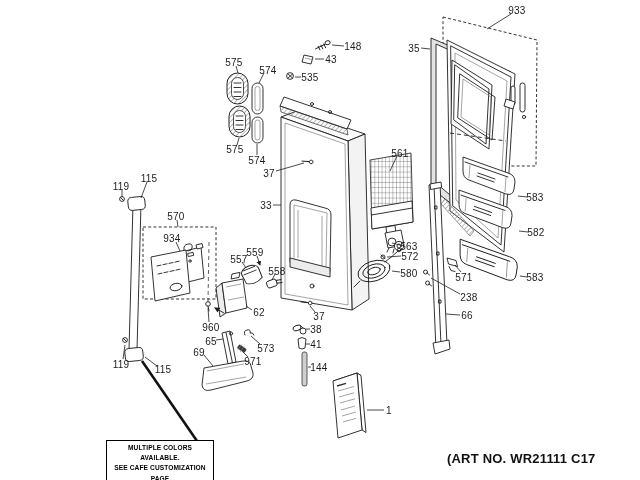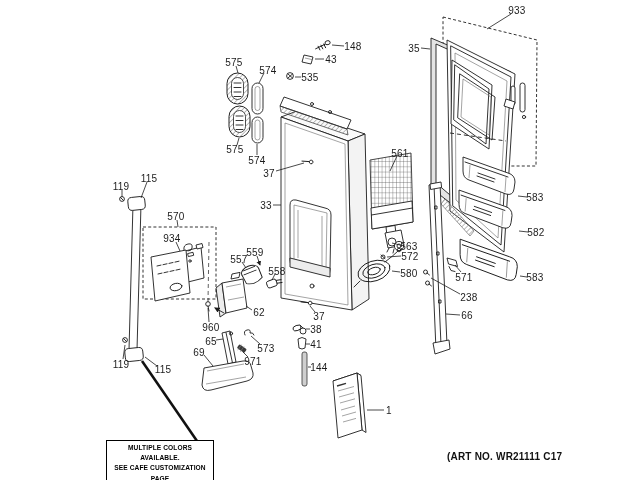--- a/index.html
+++ b/index.html
@@ -10,21 +10,21 @@
   .s   {stroke:var(--ink);fill:none;stroke-width:.9;stroke-linejoin:round;stroke-linecap:round;}
   .sf  {stroke:var(--ink);fill:#fff;stroke-width:.9;stroke-linejoin:round;}
   .thin{stroke:#666;fill:none;stroke-width:.6;}
   .dash {stroke:var(--ink);fill:none;stroke-width:.9;stroke-dasharray:4 3;}
   .dashf{stroke:var(--ink);fill:none;stroke-width:.9;stroke-dasharray:3 2.2;}
   .plabel{font:10px "Liberation Sans",sans-serif;fill:var(--ink);letter-spacing:.2px;}
   .leader{stroke:var(--ink);stroke-width:.8;fill:none;}
   .notebox{position:absolute;left:106px;top:440px;width:102px;border:1.5px solid #000;background:#fff;
            padding:2px 2px;text-align:center;font-weight:bold;font-size:6.6px;line-height:1.55;
            color:#000;letter-spacing:.1px;}
-  .artno{position:absolute;left:447px;top:451px;font-weight:bold;font-size:10px;color:#111;
+  .artno{position:absolute;left:447px;top:451px;font-weight:bold;font-size:13px;color:#111;
          letter-spacing:.2px;}
 </style>
 </head>
 <body>
 
 <div class="stage">
 <svg width="640" height="480" viewBox="0 0 640 480">
   <defs>
     <pattern id="hatch" width="3.5" height="3.5" patternUnits="userSpaceOnUse" patternTransform="rotate(45)">
       <line x1="0" y1="0" x2="0" y2="3.5" stroke="#7a7a7a" stroke-width="1"></line>

